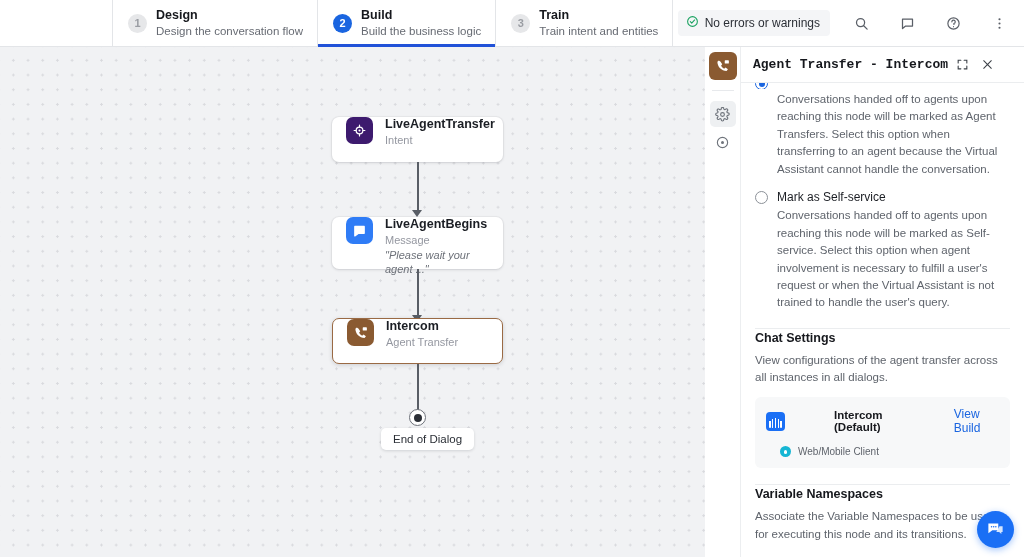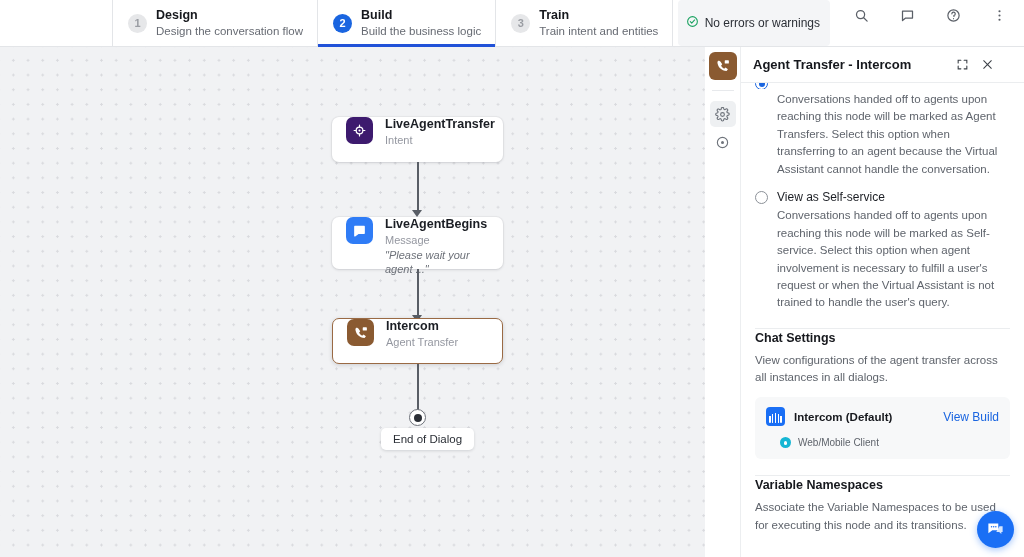--- a/index.html
+++ b/index.html
@@ -38,21 +38,21 @@
     font-size: 11px; font-weight: bold;
     display: flex; align-items: center; justify-content: center;
     flex: 0 0 auto;
   }
   .step.active .step-num { background: #1a65e0; color: #ffffff; }
   .step-text { line-height: 1.25; }
   .step-title { font-size: 12.5px; font-weight: bold; color: #16181d; }
   .step-sub { font-size: 11.5px; color: #676b73; margin-top: 1px; }
 
   .topbar-right {
-    margin-left: auto; display: flex; 
+    margin-left: auto; display: flex; align-items: center;
     gap: 16px; padding-right: 10px;
   }
   .status-pill {
     display: flex; align-items: center; gap: 6px;
     background: #f4f5f7; border-radius: 4px;
     padding: 5px 10px 5px 8px;
     font-size: 12px; color: #2b2f36;
     cursor: pointer;
   }
   .icon-btn {
@@ -144,20 +144,21 @@
   .panel {
     position: absolute; top: 47px; left: 741px;
     width: 283px; height: 510px;
     background: #ffffff;
     overflow: hidden;
   }
   .panel-head {
     height: 36px; display: flex; align-items: center;
     padding: 0 26px 0 12px;
     border-bottom: 1px solid #ebedef;
+    font-family: Liberation Mono, monospace;
   }
   .panel-title { font-size: 13px; font-weight: bold; color: #16181d; }
   .panel-head-actions { margin-left: auto; display: flex; gap: 3px; }
   .phbtn {
     width: 22px; height: 22px; display: flex; align-items: center;
     justify-content: center; cursor: pointer; color: #3b4047; border-radius: 4px;
   }
 
   .panel-body {
     height: 474px; overflow-y: auto; padding: 0 14px 30px 14px;
@@ -177,21 +178,21 @@
   .desc-only { margin-left: 22px; font-size: 11.5px; color: #5f646c; line-height: 1.52; }
 
   .divider { height: 1px; background: #ebedef; margin: 16px 0 0 0; }
   .section-title { font-size: 12.5px; font-weight: bold; color: #16181d; margin-top: 2px; }
   .section-desc { font-size: 11.5px; color: #5f646c; line-height: 1.5; margin-top: 7px; }
 
   .chat-card {
     background: #f7f8f9; border-radius: 6px;
     padding: 10px 11px 11px 11px; margin-top: 11px;
   }
-  .chat-card-top { display: flex; align-items: center; }
+  .chat-card-top { display: flex; align-items: center; gap: 40px; }
   .intercom-ico {
     width: 19px; height: 19px; border-radius: 4px; background: #1a6ff5;
     display: flex; align-items: flex-end; justify-content: center;
     flex: 0 0 auto; padding-bottom: 3px; gap: 1.3px;
   }
   .intercom-ico span { width: 1.6px; background: #fff; display: block; border-radius: 0 0 1px 1px; }
   .chat-card-name { font-size: 11.5px; font-weight: bold; color: #16181d; margin-left: 9px; }
   .view-config { margin-left: auto; font-size: 12px; color: #1a65e0; cursor: pointer; }
   .chat-card-bottom { display: flex; align-items: center; gap: 7px; margin: 11px 0 0 14px; }
   .wm-ico {
@@ -381,21 +382,21 @@
             <i></i>
           </div>
         <div class="radio-label"></div>
       </div>
     </div>
     <div class="desc-only" style="margin-top:2px;">Conversations handed off to agents upon reaching this node will be marked as Agent Transfers. Select this option when transferring to an agent because the Virtual Assistant cannot handle the conversation.</div>
 
     <div class="radio-row">
       <div class="radio"></div>
       <div>
-        <div class="radio-label">View as Self-service</div>
+        <div class="radio-label">Mark as Self-service</div>
         <div class="radio-desc">Conversations handed off to agents upon reaching this node will be marked as Self-service. Select this option when agent involvement is necessary to fulfill a user's request or when the Virtual Assistant is not trained to handle the user's query.</div>
       </div>
     </div>
 
     <div class="divider"></div>
 
     <div class="section-title">Chat Settings</div>
     <div class="section-desc">View configurations of the agent transfer across all instances in all dialogs.</div>
 
     <div class="chat-card">

